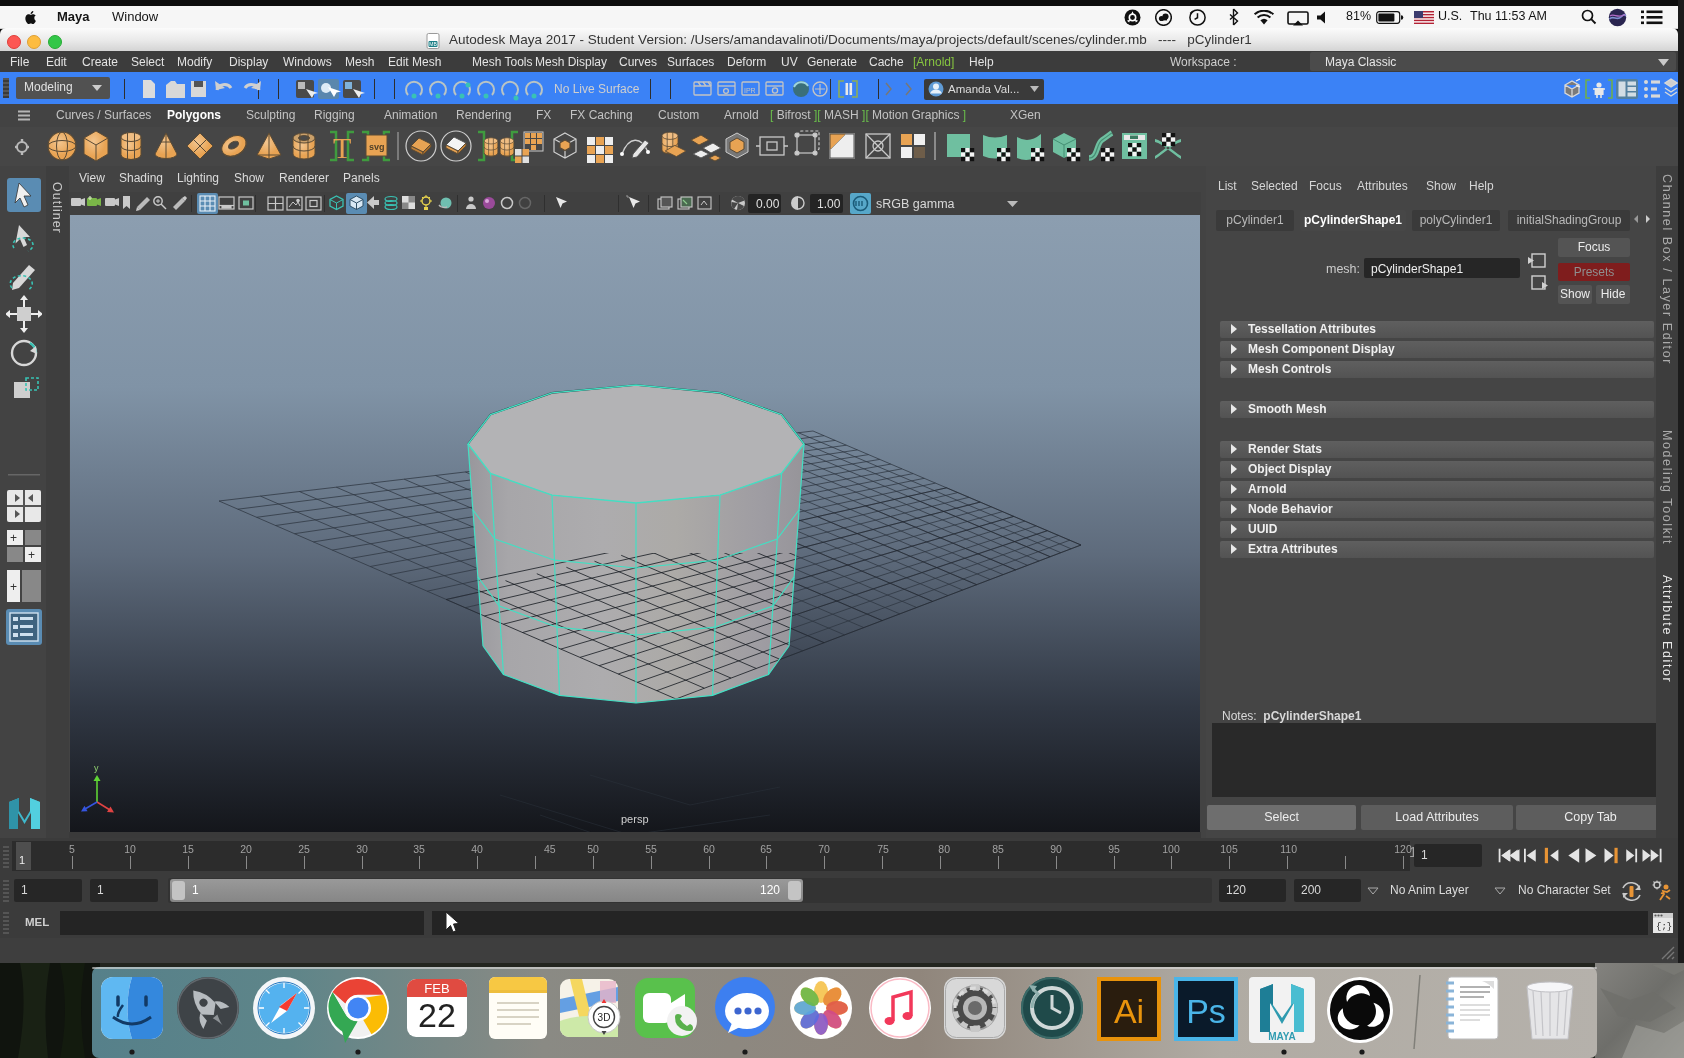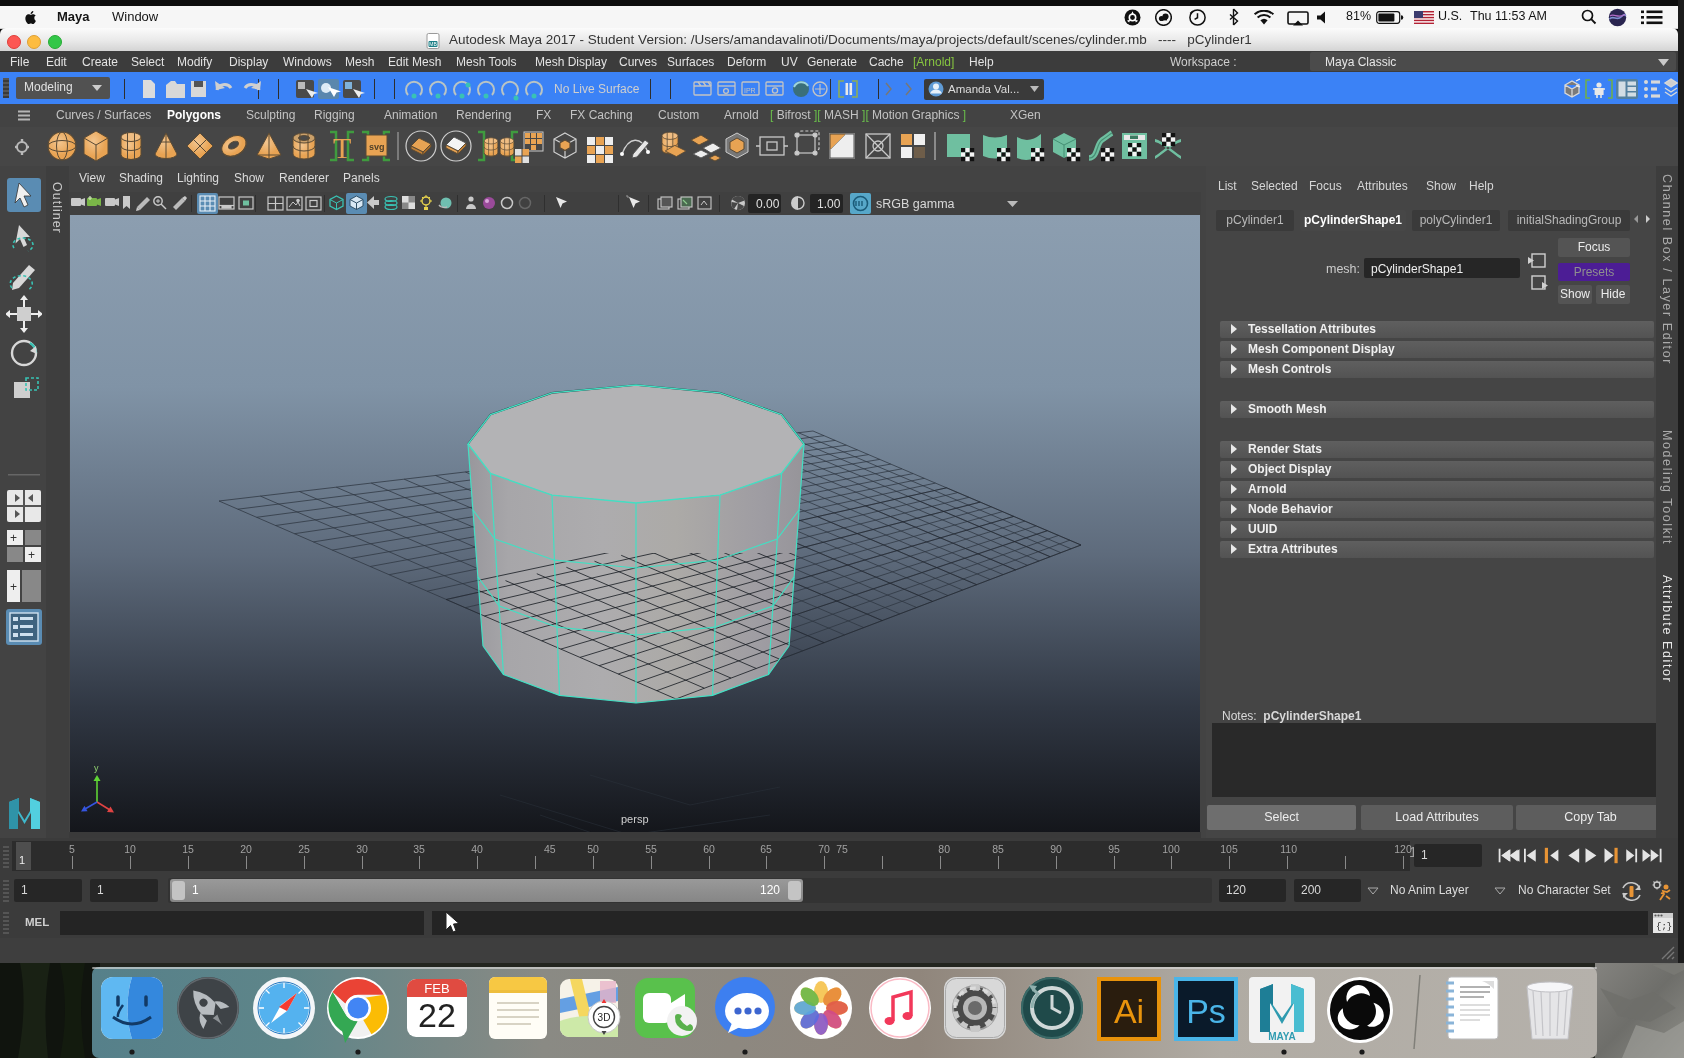--- a/index.html
+++ b/index.html
@@ -156,21 +156,21 @@
   <div id="mmenu" class="ab">
     <span class="tx" style="left:10px">File</span>
     <span class="tx" style="left:46px">Edit</span>
     <span class="tx" style="left:82px">Create</span>
     <span class="tx" style="left:131px">Select</span>
     <span class="tx" style="left:177px">Modify</span>
     <span class="tx" style="left:229px">Display</span>
     <span class="tx" style="left:283px">Windows</span>
     <span class="tx" style="left:345px">Mesh</span>
     <span class="tx" style="left:388px">Edit Mesh</span>
-    <span class="tx" style="left:456px">Mesh Tools</span>
+    <span class="tx" style="left:472px">Mesh Tools</span>
     <span class="tx" style="left:535px">Mesh Display</span>
     <span class="tx" style="left:619px">Curves</span>
     <span class="tx" style="left:667px">Surfaces</span>
     <span class="tx" style="left:727px">Deform</span>
     <span class="tx" style="left:781px">UV</span>
     <span class="tx" style="left:807px">Generate</span>
     <span class="tx" style="left:869px">Cache</span>
     <span class="tx" style="left:913px;color:#86c440">[Arnold]</span>
     <span class="tx" style="left:969px">Help</span>
     <span class="tx" style="left:1170px;color:#cfcfcf">Workspace :</span>
@@ -888,21 +888,21 @@
     <span class="tx" style="left:120px;top:96px;font-size:12.5px;color:#cccccc">mesh:</span>
     <div class="field" style="left:158px;top:92px;width:156px;height:20px">
         <span style="color:#efefef">pCylinderShape1</span>
       </div>
     <svg class="ab" style="left:322px;top:86px" width="22" height="40" viewBox="0 0 22 40">
       <rect x="4" y="2" width="13" height="13" fill="none" stroke="#d0d0d0" stroke-width="1.4"></rect>
       <path d="M0 8.5 l6 -3.5 v7Z" fill="#d0d0d0" transform="rotate(180 3 8.5)"></path>
       <rect x="4" y="24" width="13" height="13" fill="none" stroke="#d0d0d0" stroke-width="1.4"></rect>
       <path d="M14 37 l6 -3.5 -6 -3.5Z" fill="#d0d0d0"></path>
     </svg>
-    <div class="btn" style="left:352px;top:97px;width:72px;height:18px;line-height:18px;color:#8f8f8f;background:#4c1d95">Presets</div>
+    <div class="btn" style="left:352px;top:97px;width:72px;height:18px;line-height:18px;color:#8f8f8f;background:#7f1d1d">Presets</div>
     <div class="btn" style="left:352px;top:119px;width:34px;height:19px;line-height:19px">Show</div>
     <div class="btn" style="left:390px;top:119px;width:34px;height:19px;line-height:19px">Hide</div>
     <div class="aehdr" style="top:155px">
         <i></i>
         <b>Tessellation Attributes</b>
       </div>
     <div class="aehdr" style="top:175px">
         <i></i>
         <b>Mesh Component Display</b>
       </div>
@@ -975,21 +975,21 @@
         <span class="tx" style="left:571px;top:2px;width:20px;text-align:center;font-size:10.5px;color:#a2a2a2">50</span>
         <div class="ab" style="left:581px;top:15px;width:1px;height:13px;background:#8a8a8a"></div>
         <span class="tx" style="left:629px;top:2px;width:20px;text-align:center;font-size:10.5px;color:#a2a2a2">55</span>
         <div class="ab" style="left:639px;top:15px;width:1px;height:13px;background:#8a8a8a"></div>
         <span class="tx" style="left:687px;top:2px;width:20px;text-align:center;font-size:10.5px;color:#a2a2a2">60</span>
         <div class="ab" style="left:697px;top:15px;width:1px;height:13px;background:#8a8a8a"></div>
         <span class="tx" style="left:744px;top:2px;width:20px;text-align:center;font-size:10.5px;color:#a2a2a2">65</span>
         <div class="ab" style="left:754px;top:15px;width:1px;height:13px;background:#8a8a8a"></div>
         <span class="tx" style="left:802px;top:2px;width:20px;text-align:center;font-size:10.5px;color:#a2a2a2">70</span>
         <div class="ab" style="left:812px;top:15px;width:1px;height:13px;background:#8a8a8a"></div>
-        <span class="tx" style="left:820px;top:2px;width:20px;text-align:center;font-size:10.5px;color:#a2a2a2">75</span>
+        <span class="tx" style="left:861px;top:2px;width:20px;text-align:center;font-size:10.5px;color:#a2a2a2">75</span>
         <div class="ab" style="left:870px;top:15px;width:1px;height:13px;background:#8a8a8a"></div>
         <span class="tx" style="left:918px;top:2px;width:20px;text-align:right;font-size:10.5px;color:#a2a2a2">80</span>
         <div class="ab" style="left:928px;top:15px;width:1px;height:13px;background:#8a8a8a"></div>
         <span class="tx" style="left:976px;top:2px;width:20px;text-align:center;font-size:10.5px;color:#a2a2a2">85</span>
         <div class="ab" style="left:986px;top:15px;width:1px;height:13px;background:#8a8a8a"></div>
         <span class="tx" style="left:1034px;top:2px;width:20px;text-align:center;font-size:10.5px;color:#a2a2a2">90</span>
         <div class="ab" style="left:1044px;top:15px;width:1px;height:13px;background:#8a8a8a"></div>
         <span class="tx" style="left:1092px;top:2px;width:20px;text-align:center;font-size:10.5px;color:#a2a2a2">95</span>
         <div class="ab" style="left:1102px;top:15px;width:1px;height:13px;background:#8a8a8a"></div>
         <span class="tx" style="left:1149px;top:2px;width:20px;text-align:center;font-size:10.5px;color:#a2a2a2">100</span>

